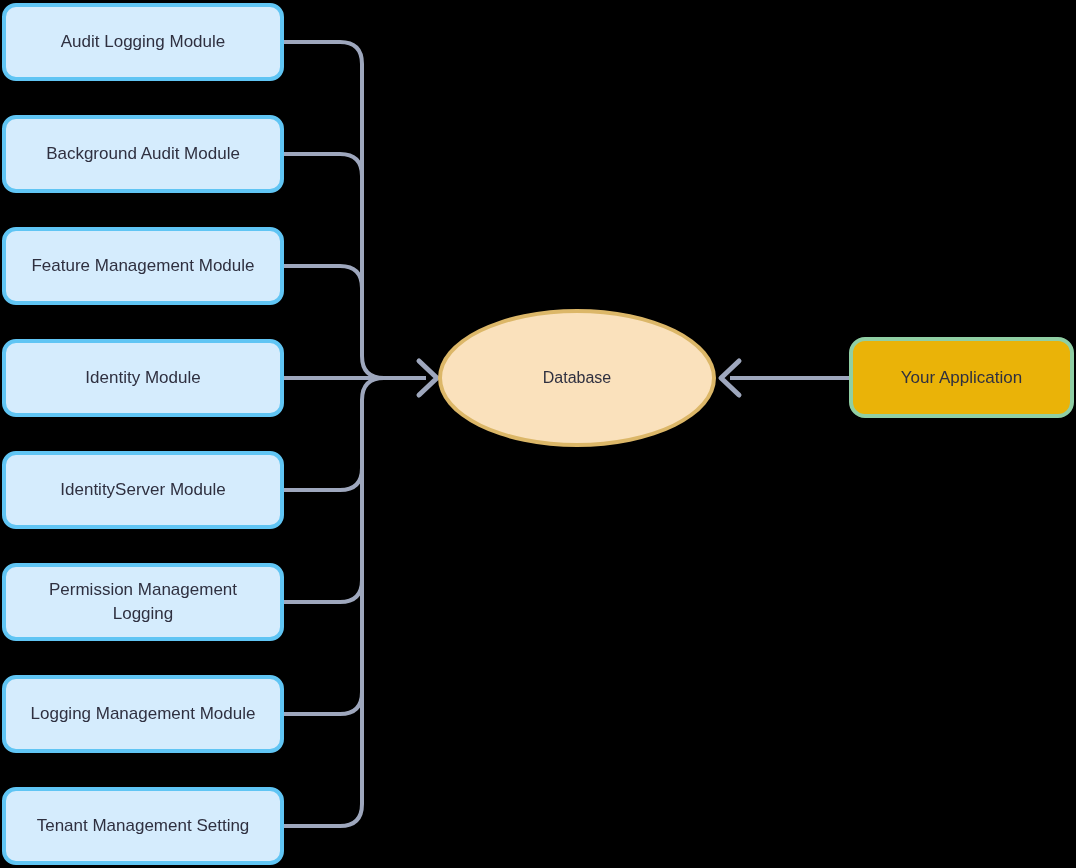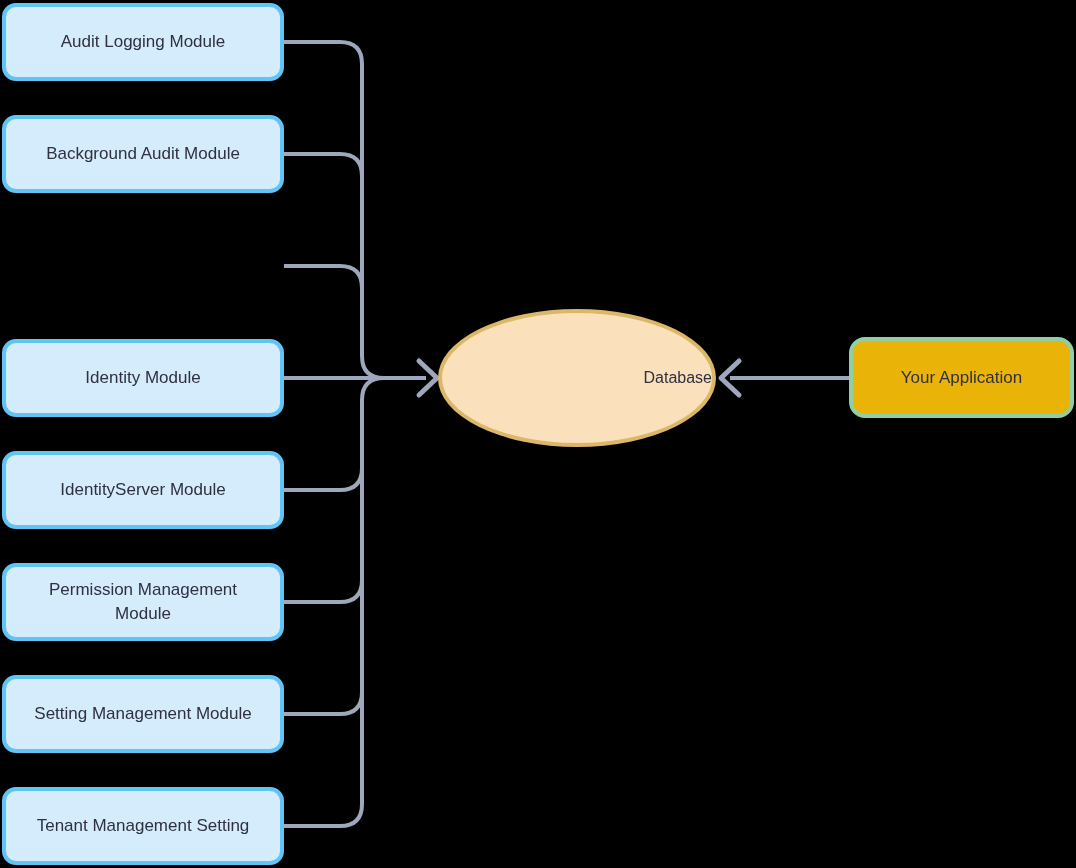--- a/index.html
+++ b/index.html
@@ -47,21 +47,21 @@
     left: 438px;
     top: 309px;
     width: 278px;
     height: 138px;
     box-sizing: border-box;
     background: #fae1bc;
     border: 4px solid #dcb768;
     border-radius: 50%;
     display: flex;
     flex-direction: column;
-    align-items: flex-end;
+    align-items: center;
     justify-content: center;
     text-align: center;
     color: #2f3040;
     font-size: 16px;
     font-weight: 500;
     line-height: 26px;
   }
   .app-box {
     position: absolute;
     left: 849px;
@@ -107,31 +107,34 @@
 
     <polyline points="739,361 721,378 739,395" stroke="#9ea7bd" stroke-width="5" fill="none" stroke-linecap="round" stroke-linejoin="round"></polyline>
   </svg>
 
   <div class="module-box" style="top:3px">
       <span>Audit Logging Module</span>
     </div>
   <div class="module-box" style="top:115px">
       <span>Background Audit Module</span>
     </div>
+  <div class="module-box" style="top:227px">
+      <span>Feature Management Module</span>
+    </div>
   <div class="module-box" style="top:451px">
       <span>IdentityServer Module</span>
     </div>
   <div class="module-box" style="top:339px">
       <span>Identity Module</span>
     </div>
   <div class="module-box" style="top:563px">
-      <span>Permission Management Module</span>
+      <span>Permission Management Logging</span>
     </div>
   <div class="module-box" style="top:675px">
-      <span>Setting Management Module</span>
+      <span>Logging Management Module</span>
     </div>
   <div class="module-box" style="top:787px">
       <span>Tenant Management Setting</span>
     </div>
 
   <div class="db-ellipse">
     <div>Database</div>
   </div>
 
   <div class="app-box">

